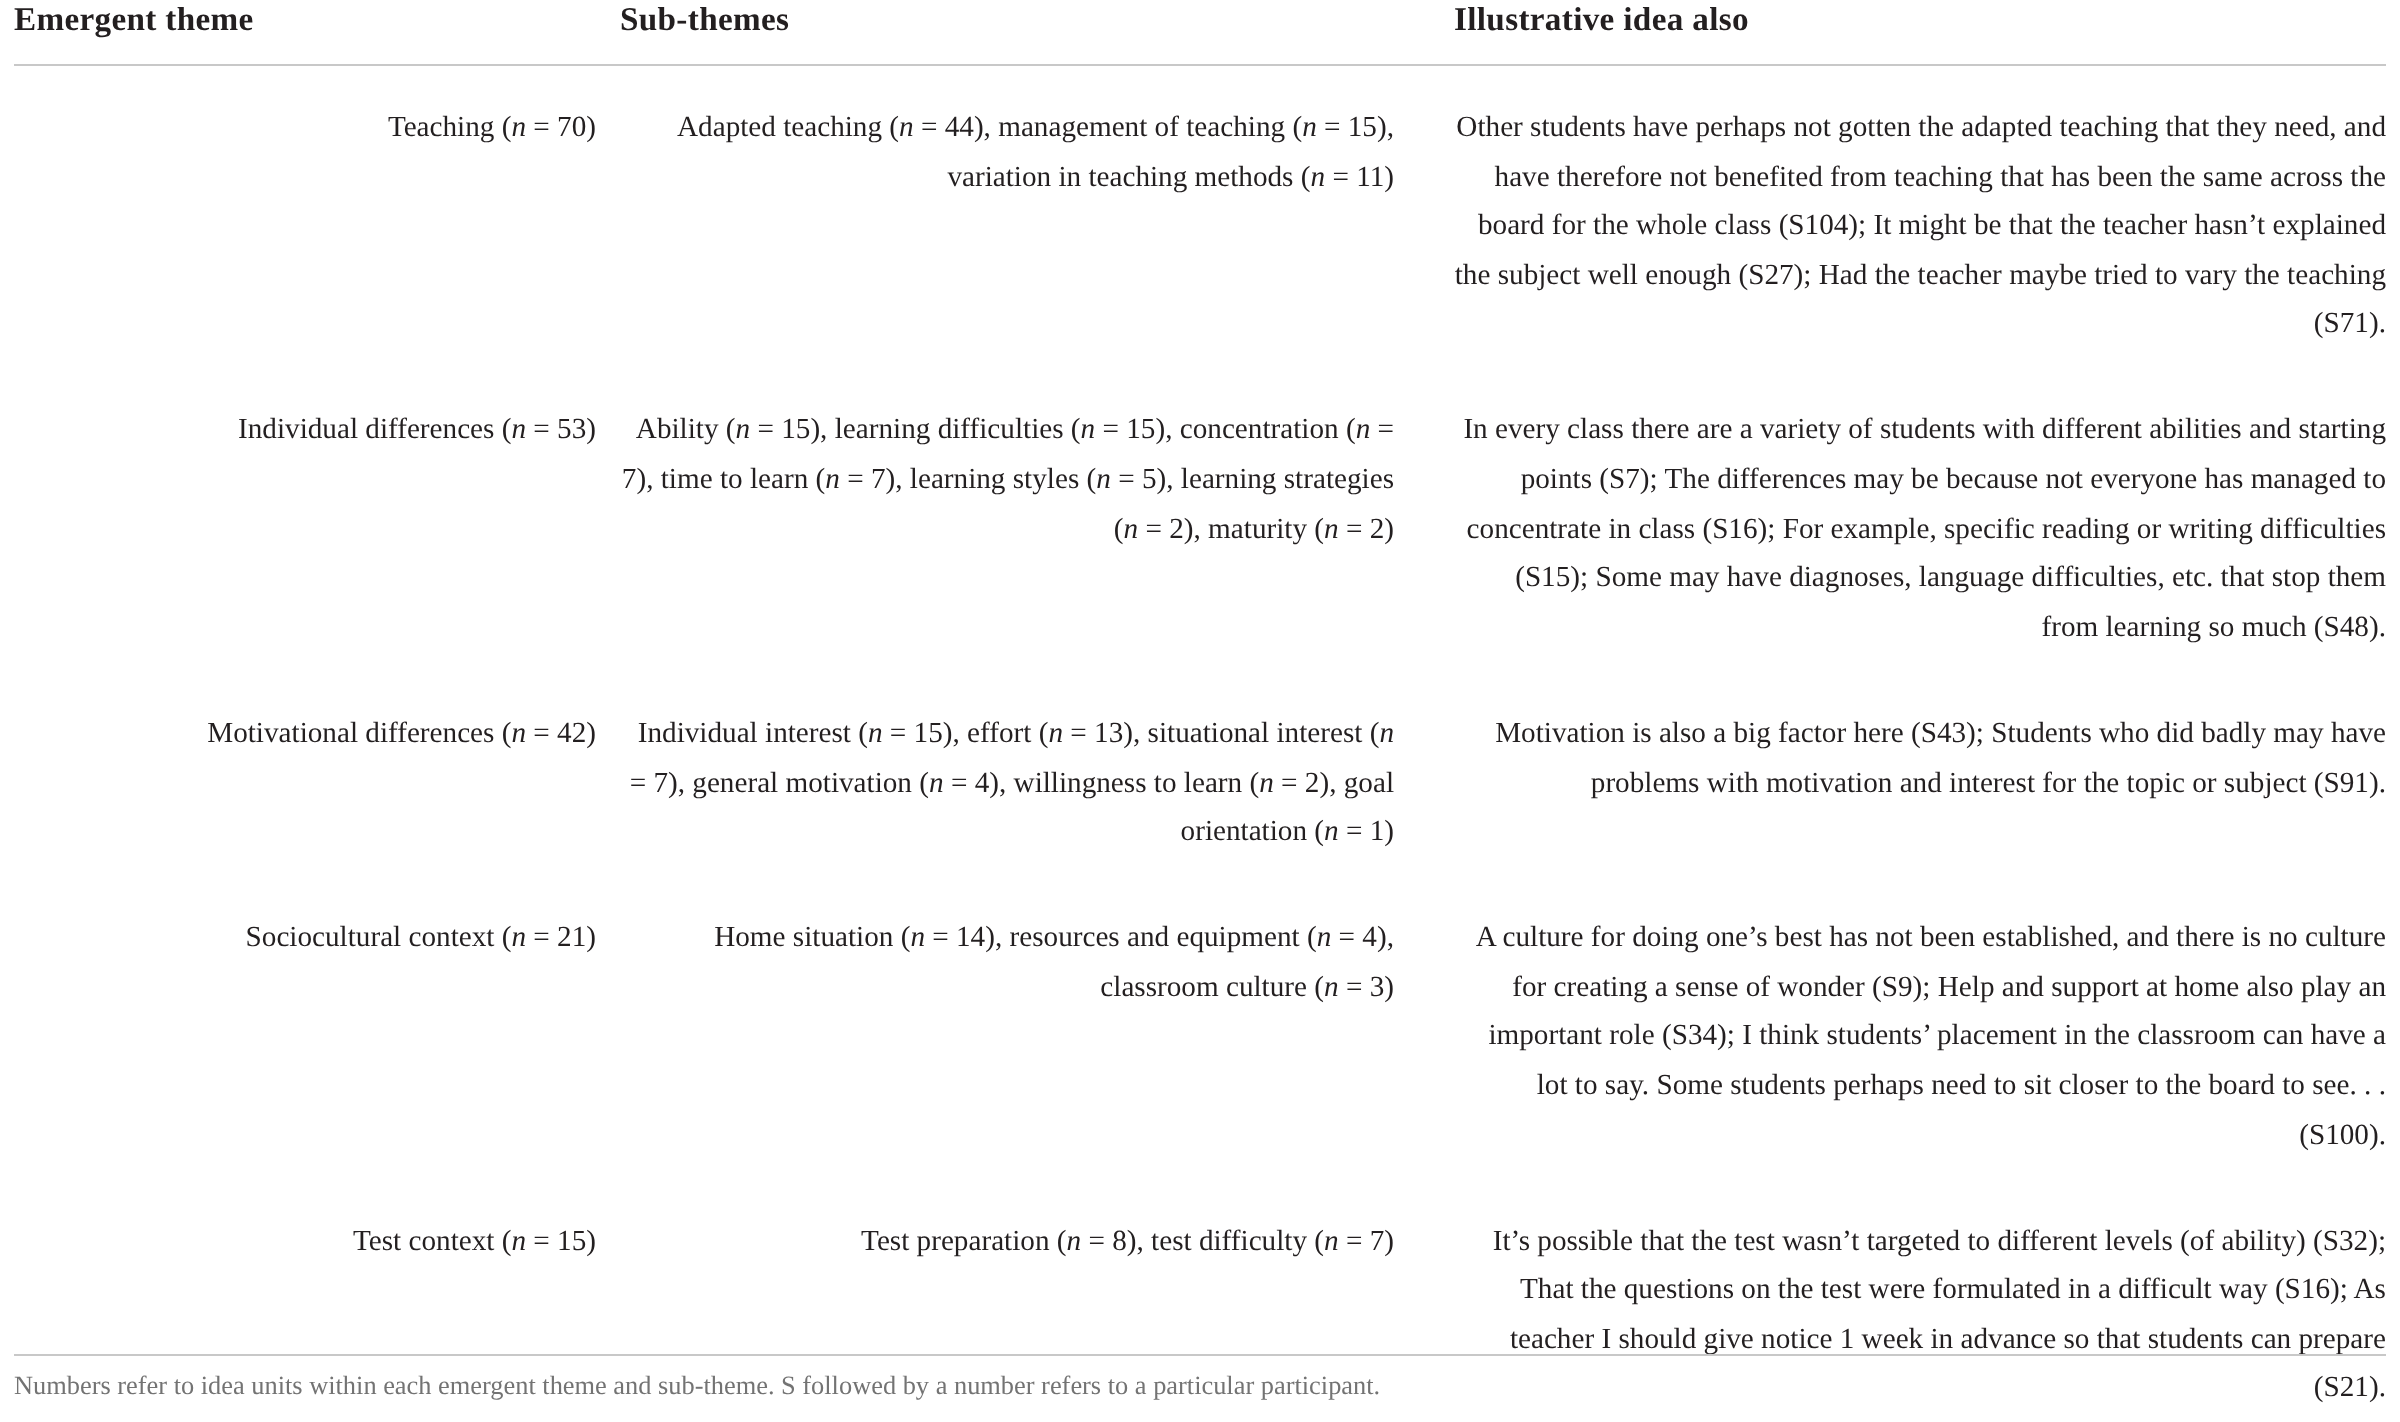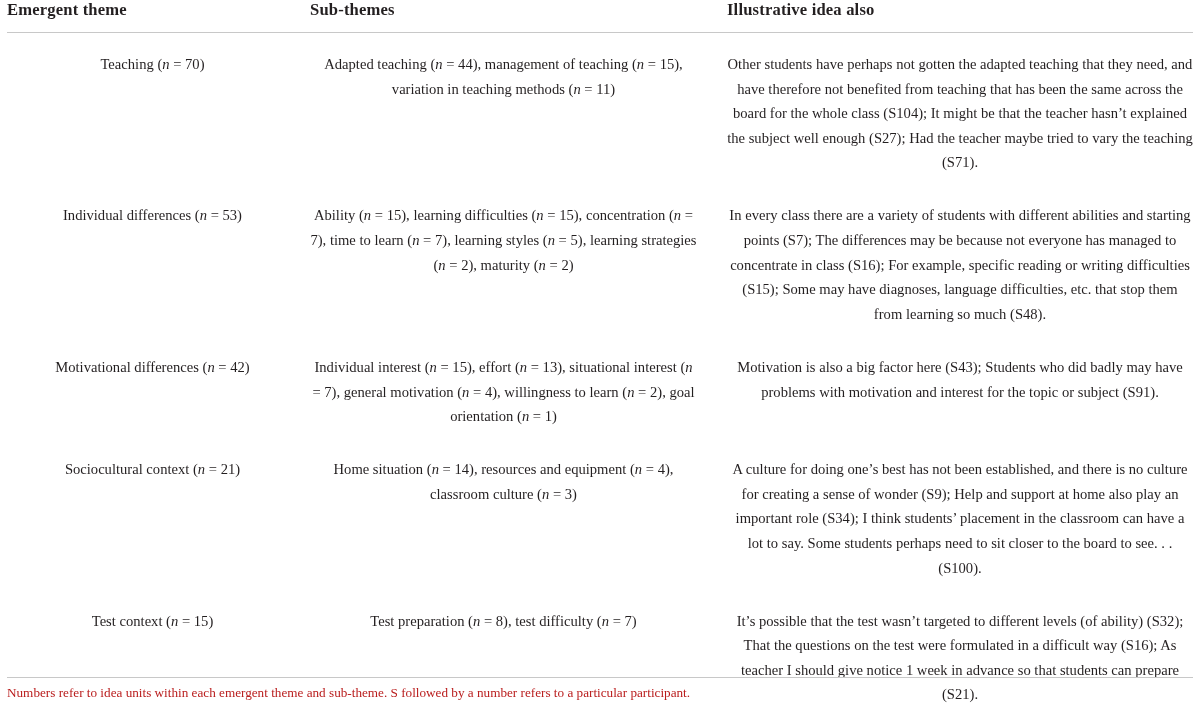--- a/index.html
+++ b/index.html
@@ -43,21 +43,21 @@
     border-bottom: 1.3px solid #c8c8c8;
     letter-spacing: 0.01em;
   }
   thead th.h1 { padding-left: 0; }
 
   tbody td {
     vertical-align: top;
     font-size: 14.6px;
     line-height: 24.6px;
     padding: 18.5px 18px 10px 0;
-    text-align: center;
+    text-align: right;
   }
   tbody tr:first-child td { padding-top: 19px; }
   tbody td.col-theme { padding-right: 12px; }
   tbody td.col-sub   { padding-right: 30px; }
   tbody td.col-idea  { padding-right: 0px; }
 
   .n-italic { font-style: italic; }
 
   #footrule {
     position: absolute;
@@ -67,21 +67,21 @@
     height: 0;
     border-top: 1.3px solid #c8c8c8;
   }
   #tablenote {
     position: absolute;
     left: 7px;
     top: 683px;
     width: 1186px;
     font-size: 13.2px;
     line-height: 19px;
-    color: #b91c1c;
+    color: #737373;
   }
 </style>
 </head>
 <body>
 
 <div id="table-wrap">
   <table class="data-table">
     <colgroup>
       <col class="c1">
         <col class="c2">

